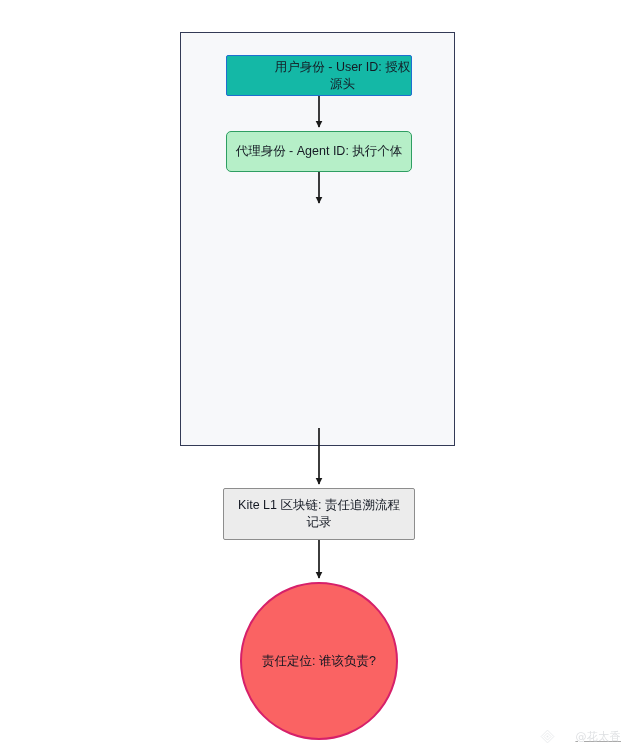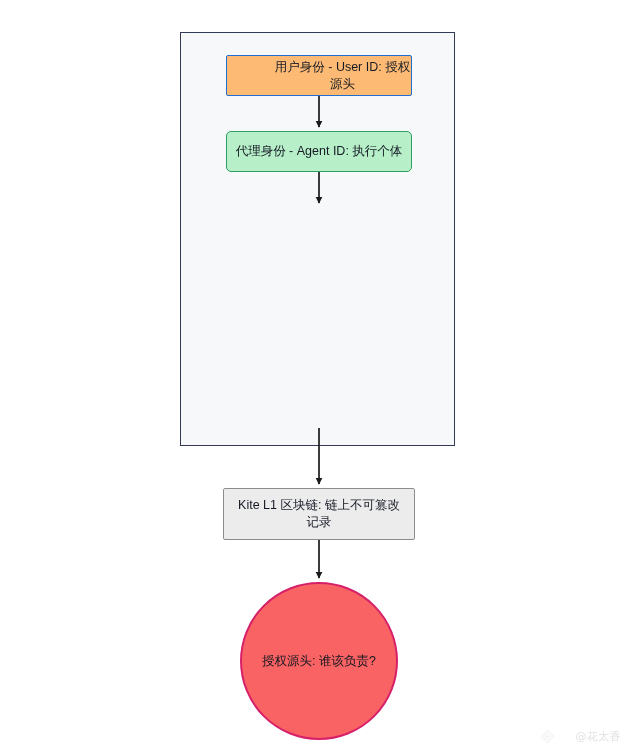--- a/index.html
+++ b/index.html
@@ -55,21 +55,21 @@
     white-space: pre-line;
   }
 
   
   .node-user {
     position: absolute;
     left: 226px;
     top: 55px;
     width: 186px;
     height: 41px;
-    background: #fdba74;
+    background: #14b8a6;
     border: 1.6px solid #1f6fd0;
     border-radius: 2px;
     box-sizing: border-box;
     display: flex;
     align-items: center;
     justify-content: center;
     padding-left: 47px;
   }
 
   
@@ -157,20 +157,21 @@
 
   
   .watermark {
     position: absolute;
     right: 8px;
     bottom: 12px;
     display: flex;
     align-items: center;
     gap: 20px;
     opacity: 0.33;
+    text-decoration: underline;
   }
   .watermark .wm-icon { display: block; }
   .watermark .wm-text {
     font-size: 11px;
     color: #9aa0a8;
     font-family: "DejaVu Sans", sans-serif;
     letter-spacing: 0.4px;
   }
 </style>
 </head>
@@ -201,26 +202,26 @@
   <div class="node-user">
     <div class="node-label">用户身份 - User ID: 授权源头</div>
   </div>
 
   <div class="node-agent">
     <div class="node-label">代理身份 - Agent ID: 执行个体</div>
   </div>
 
 
   <div class="node-kite">
-    <div class="node-label">Kite L1 区块链: 链上不可篡改
+    <div class="node-label">Kite L1 区块链: 责任追溯流程
 记录</div>
   </div>
 
   <div class="node-result">
-    <div class="node-label">授权源头: 谁该负责?</div>
+    <div class="node-label">责任定位: 谁该负责?</div>
   </div>
 
   <div class="watermark">
     <svg class="wm-icon" width="15" height="15" viewBox="0 0 16 16">
       <path d="M8 1.2 L14.8 8 L8 14.8 L1.2 8 Z" fill="none" stroke="#b9bfc6" stroke-width="1"></path>
       <path d="M8 4.2 L11.8 8 L8 11.8 L4.2 8 Z" fill="none" stroke="#b9bfc6" stroke-width="0.9"></path>
       <circle cx="8" cy="8" r="1.1" fill="#b9bfc6"></circle>
     </svg>
     <span class="wm-text">@花太香</span>
   </div>

